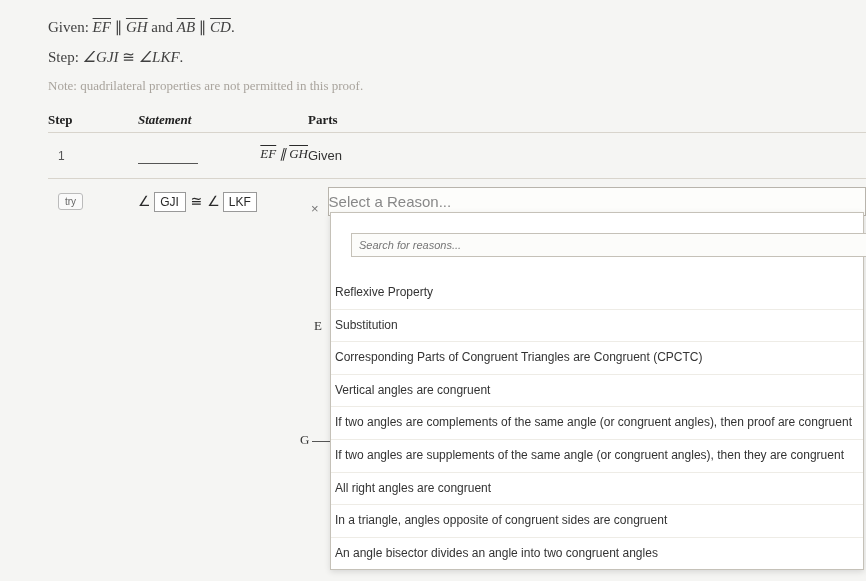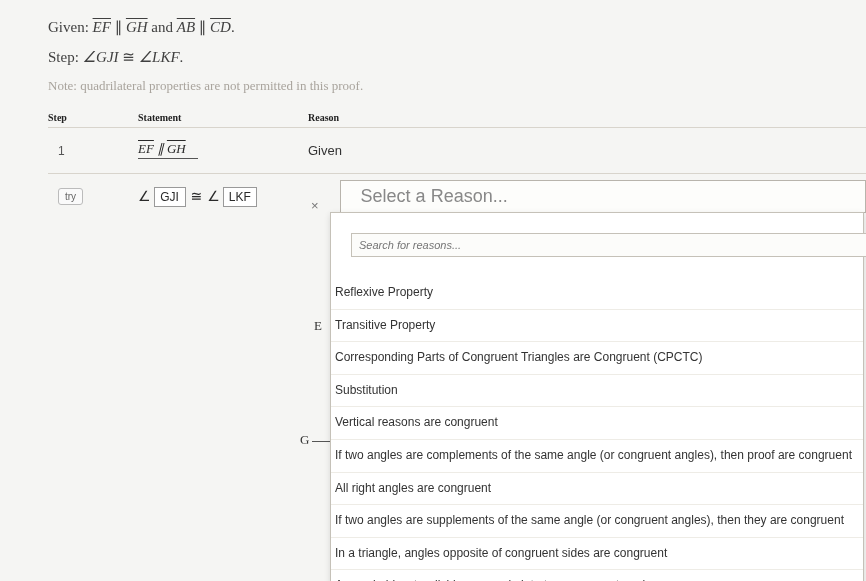--- a/index.html
+++ b/index.html
@@ -26,26 +26,26 @@
     margin-bottom: 14px;
     margin-top: 4px;
   }
   .proof-table {
     width: 100%;
   }
   .headers {
     display: flex;
     align-items: center;
     font-weight: bold;
-    font-size: 10px;
+    font-size: 13px;
     color: #222;
     padding: 4px 0;
   }
   .col-step { width: 90px; }
-  .col-stmt { width: 170px; }
+  .col-stmt { width: 170px; font-style: italic; }
   .col-reason { flex: 1; }
   .row {
     display: flex;
     align-items: center;
     border-top: 1px solid #d8d4cc;
     min-height: 46px;
     font-size: 13px;
   }
   .step-num {
     width: 90px;
@@ -57,21 +57,21 @@
   .try-box {
     display:inline-block;
     border: 1px solid #bbb;
     border-radius: 3px;
     padding: 2px 6px;
     font-size: 10px;
     color: #666;
     background:#fafafa;
   }
   .stmt-cell { width: 170px; }
-  .s1 { font-family: 'Times New Roman', serif; font-style: italic; font-size: 13px; line-height:1.3;}
+  .s1 { font-family: 'Times New Roman', serif; font-style: italic; font-size: 13px; line-height:1.3;text-align:right;}
   .stmt2 { display:flex; align-items:center; gap:3px; font-family:'Times New Roman',serif;}
   .angle-sym { font-size:14px; }
   .boxed {
     border: 1px solid #999;
     background: #fff;
     padding: 2px 5px;
     font-size: 12px;
     font-family: Arial, sans-serif;
     min-width: 32px;
     display:inline-block;
@@ -81,26 +81,25 @@
   .reason-cell { flex:1; display:flex; align-items:flex-end; gap:6px; font-family: Arial, sans-serif; font-size:13px; color:#333;}
   .clear-x {
     font-size: 13px;
     color: #777;
     cursor: pointer;
     padding: 0 3px;
   }
   .reason-select {
     border: 1px solid #b8b4ac;
     background: #fdfdfb;
-    padding: 5px 20px;
-    font-size: 18px;
+    padding: 5px 0;
+    font-size: 15px;
     color: #888;
     flex:1;
     font-family: Arial, sans-serif;
-    margin-left: 12px;
   }
   
   .dropdown {
     position: absolute;
     left: 330px;
     top: 212px;
     right: 2px;
     background: #fff;
     border: 1px solid #c5c1b8;
     box-shadow: 0 2px 6px rgba(0,0,0,0.12);
@@ -155,21 +154,21 @@
   <span> ≅ </span>
   <span class="math-i">∠<span>LKF</span></span><span>.</span>
 </div>
 
 <div class="note">Note: quadrilateral properties are not permitted in this proof.</div>
 
 <div class="proof-table">
   <div class="headers">
     <div class="col-step">Step</div>
     <div class="col-stmt">Statement</div>
-    <div class="col-reason">Reason</div>
+    <div class="col-reason">Parts</div>
   </div>
 
   <div class="row">
     <div class="step-num">1</div>
     <div class="stmt-cell s1">
       <div>
         <span class="overline">EF</span> ∥ <span class="overline">GH</span>
       </div>
       <div style="border-top:1px solid #555; width:60px; margin:1px 0;"></div>
     </div>
@@ -199,22 +198,21 @@
 </div>
 
 <div class="diagram-lbl lbl-E">E</div>
 <div class="diagram-lbl lbl-G">
   <span>G</span><span class="g-dash"></span>
 </div>
 
 <div class="dropdown">
   <input class="dd-search" placeholder="Search for reasons..." style="">
   <div class="dd-item">Reflexive Property</div>
-  <div class="dd-item">Transitive Property</div>
+  <div class="dd-item">Substitution</div>
   <div class="dd-item">Corresponding Parts of Congruent Triangles are Congruent (CPCTC)</div>
-  <div class="dd-item">Substitution</div>
-  <div class="dd-item">Vertical reasons are congruent</div>
+  <div class="dd-item">Vertical angles are congruent</div>
   <div class="dd-item">If two angles are complements of the same angle (or congruent angles), then proof are congruent</div>
+  <div class="dd-item">If two angles are supplements of the same angle (or congruent angles), then they are congruent</div>
   <div class="dd-item">All right angles are congruent</div>
-  <div class="dd-item">If two angles are supplements of the same angle (or congruent angles), then they are congruent</div>
   <div class="dd-item">In a triangle, angles opposite of congruent sides are congruent</div>
   <div class="dd-item">An angle bisector divides an angle into two congruent angles</div>
 </div>
 
 </body></html>

